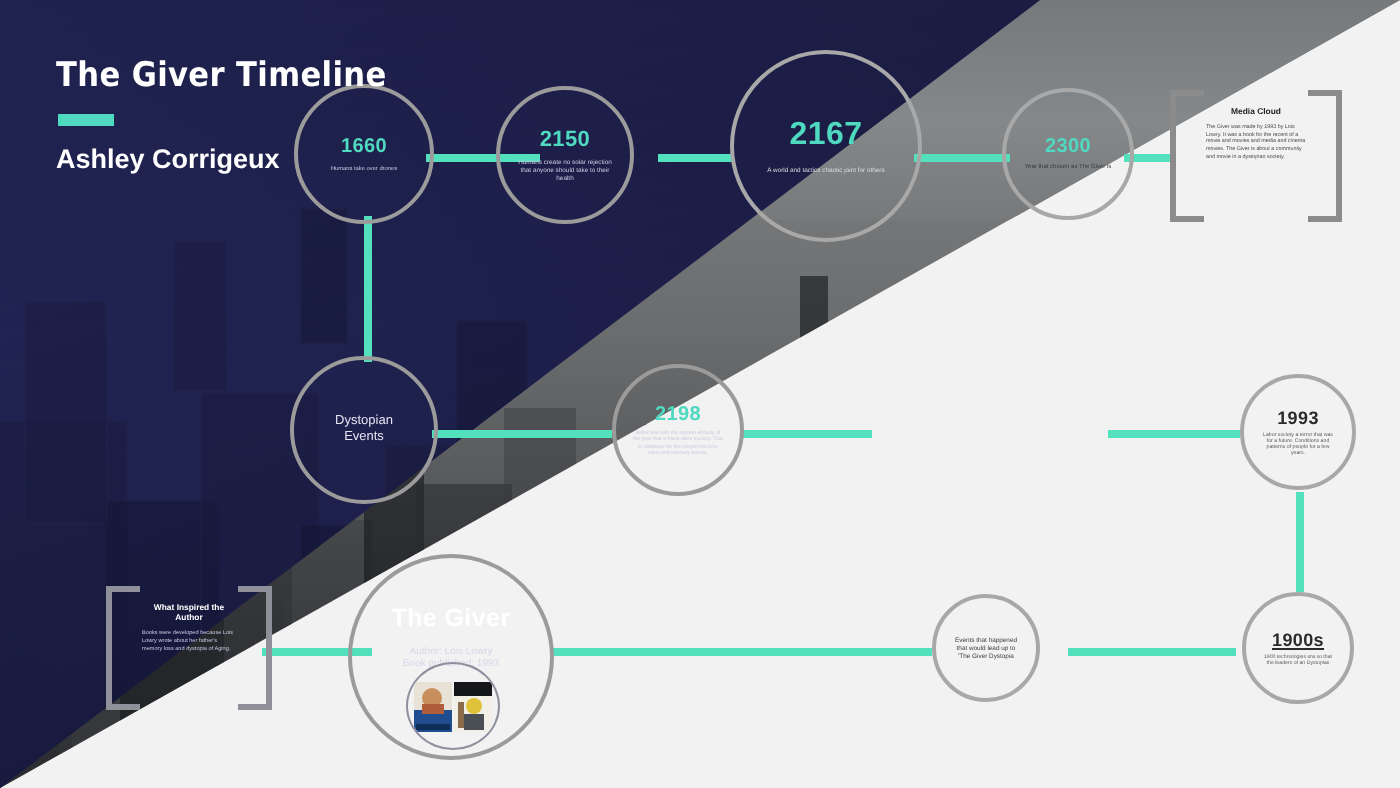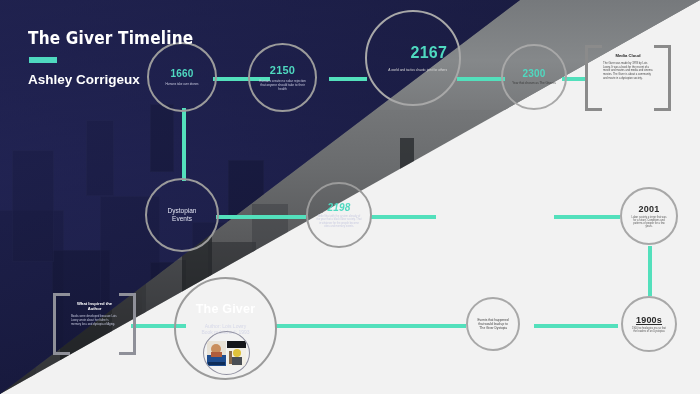--- a/index.html
+++ b/index.html
@@ -181,21 +181,21 @@
   <div class="node ring-grey" style="left:147px;top:42px;width:70px;height:70px;padding:8px;">
     <div class="yr t-teal" style="font-size:10px;margin-bottom:4px;">1660</div>
     <div class="bd t-dim" style="font-size:2.9px;">Humans take over drones</div>
   </div>
 
   <div class="node ring-grey" style="left:248px;top:43px;width:69px;height:69px;padding:9px;">
     <div class="yr t-teal" style="font-size:11px;margin-bottom:3px;">2150</div>
     <div class="bd t-dim" style="font-size:3.2px;">Humans create no solar rejection that anyone should take to their health</div>
   </div>
 
-  <div class="node ring-grey2" style="left:365px;top:10px;width:96px;height:96px;padding:12px;align-items:flex-end;">
+  <div class="node ring-grey2" style="left:365px;top:25px;width:96px;height:96px;padding:12px;">
     <div class="yr t-teal" style="font-size:16px;margin-bottom:6px;">2167</div>
     <div class="bd" style="font-size:3.2px;color:#dcdcdc;">A world and tactics chaotic joint for others</div>
   </div>
 
   <div class="node ring-grey2" style="left:501px;top:44px;width:66px;height:66px;padding:9px;">
     <div class="yr t-teal" style="font-size:10px;margin-bottom:3px;">2300</div>
     <div class="bd" style="font-size:3px;color:#3a3a3a;">Year that chosen as The Giver is</div>
   </div>
 
   <div class="brkbox" style="left:585px;top:45px;width:86px;height:66px;">
@@ -205,27 +205,27 @@
       <div class="hd t-dark" style="font-size:4.2px;">Media Cloud</div>
       <div class="bl" style="font-size:2.7px;color:#4a4a4a;">The Giver was made by 1993 by Lois Lowry. It was a book for the recent of a movie and movies and media and cinema movies. The Giver is about a community and movie in a dystopian society.</div>
     </div>
   </div>
 
   <div class="node ring-grey" style="left:145px;top:178px;width:74px;height:74px;padding:10px;">
     <div class="bd" style="font-size:6.5px;color:#e2e4f2;">Dystopian Events</div>
   </div>
 
   <div class="node ring-grey" style="left:306px;top:182px;width:66px;height:66px;padding:8px;">
-    <div class="yr t-teal" style="font-size:10px;margin-bottom:2px;font-style:italic;">2198</div>
+    <div class="yr t-teal" style="font-size:10px;margin-bottom:2px;">2198</div>
     <div class="bd t-dim" style="font-size:2.6px;">Belief that with the system already of the year that a black labor society. That in whatever for the people become cities and memory events.</div>
   </div>
 
 
   <div class="node ring-grey2" style="left:620px;top:187px;width:58px;height:58px;padding:8px;">
-    <div class="yr" style="font-size:9px;color:#2b2b2b;margin-bottom:2px;">2001</div>
+    <div class="yr" style="font-size:9px;color:#2b2b2b;margin-bottom:2px;">1993</div>
     <div class="bd" style="font-size:2.6px;color:#5a5a5a;">Labor society a terror that was for a future. Conditions and patterns of people for a few years.</div>
   </div>
 
   <div class="node ring-grey2" style="left:621px;top:296px;width:56px;height:56px;padding:8px;">
     <div class="yr" style="font-size:9px;color:#2b2b2b;margin-bottom:2px;text-decoration:underline;">1900s</div>
     <div class="bd" style="font-size:2.6px;color:#5a5a5a;">1900 technologies era so that the leaders of an Dystopias</div>
   </div>
 
   <div class="node ring-grey2" style="left:466px;top:297px;width:54px;height:54px;padding:8px;">
     <div class="bd" style="font-size:3.2px;color:#3c3c3c;">Events that happened that would lead up to 'The Giver Dystopia</div>

